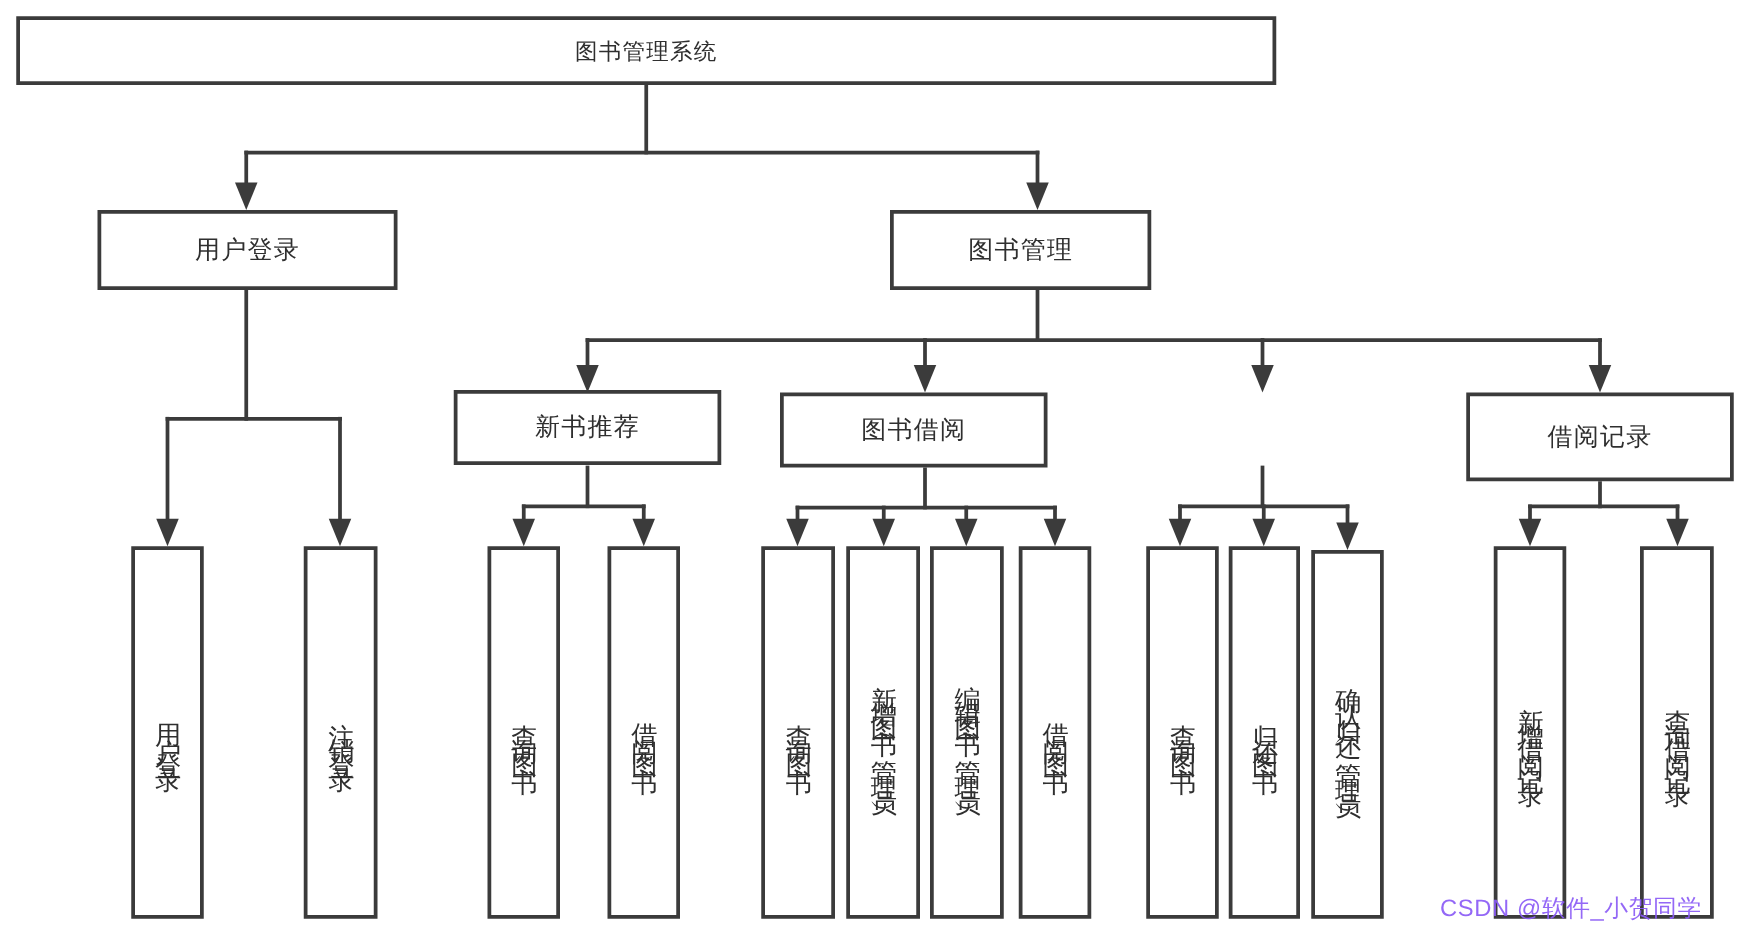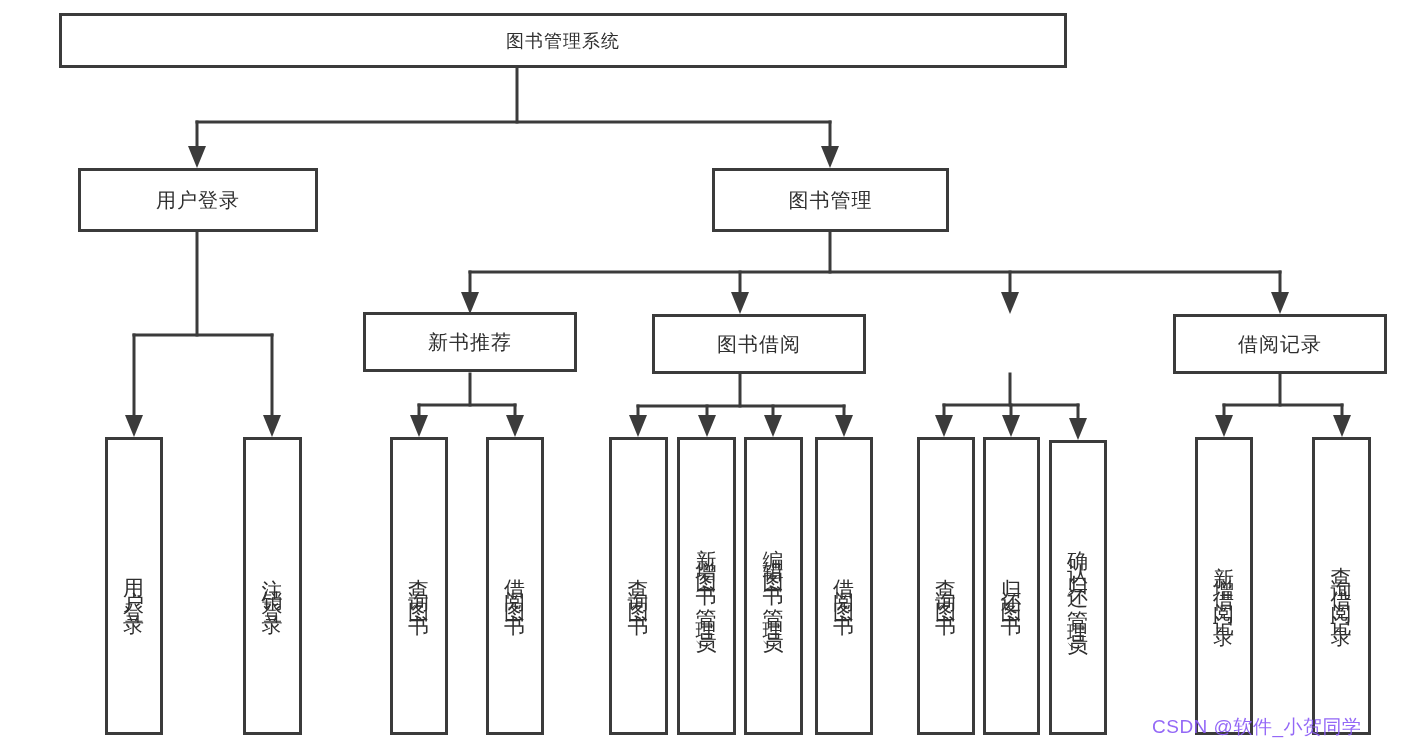--- a/index.html
+++ b/index.html
@@ -96,38 +96,38 @@
       <line x1="1078" y1="405" x2="1078" y2="422" stroke="#3b3b3b" stroke-width="3" stroke-linecap="square"></line>
       <polygon points="1069,418 1087,418 1078,440" fill="#3b3b3b"></polygon>
       <line x1="1280" y1="374" x2="1280" y2="405" stroke="#3b3b3b" stroke-width="3" stroke-linecap="square"></line>
       <line x1="1224" y1="405" x2="1342" y2="405" stroke="#3b3b3b" stroke-width="3" stroke-linecap="square"></line>
       <line x1="1224" y1="405" x2="1224" y2="419" stroke="#3b3b3b" stroke-width="3" stroke-linecap="square"></line>
       <polygon points="1215,415 1233,415 1224,437" fill="#3b3b3b"></polygon>
       <line x1="1342" y1="405" x2="1342" y2="419" stroke="#3b3b3b" stroke-width="3" stroke-linecap="square"></line>
       <polygon points="1333,415 1351,415 1342,437" fill="#3b3b3b"></polygon>
     </svg>
 
-  <div class="node hnode rootnode" style="left:13px;top:13px;width:1008px;height:55px;margin-left:46px;">
+  <div class="node hnode rootnode" style="left:13px;top:13px;width:1008px;height:55px;">
     <span>图书管理系统</span>
   </div>
 
   <div class="node hnode" style="left:78px;top:168px;width:240px;height:64px;">
     <span>用户登录</span>
   </div>
-  <div class="node hnode" style="left:712px;top:168px;width:237px;height:64px;">
+  <div class="node hnode" style="left:712px;top:168px;width:209px;height:64px;">
     <span>图书管理</span>
   </div>
 
   <div class="node hnode" style="left:363px;top:312px;width:214px;height:60px;">
     <span>新书推荐</span>
   </div>
-  <div class="node hnode" style="left:652px;top:314px;width:214px;height:60px;">
+  <div class="node hnode" style="left:624px;top:314px;width:214px;height:60px;">
     <span>图书借阅</span>
   </div>
-  <div class="node hnode" style="left:1173px;top:314px;width:214px;height:60px;">
+  <div class="node hnode" style="left:1173px;top:314px;width:214px;height:71px;">
     <span>借阅记录</span>
   </div>
 
   <div class="node vnode" style="left:105px;top:437px;width:58px;height:298px;">
     <span>用户登录</span>
   </div>
   <div class="node vnode" style="left:243px;top:437px;width:59px;height:298px;">
     <span>注销登录</span>
   </div>
 

